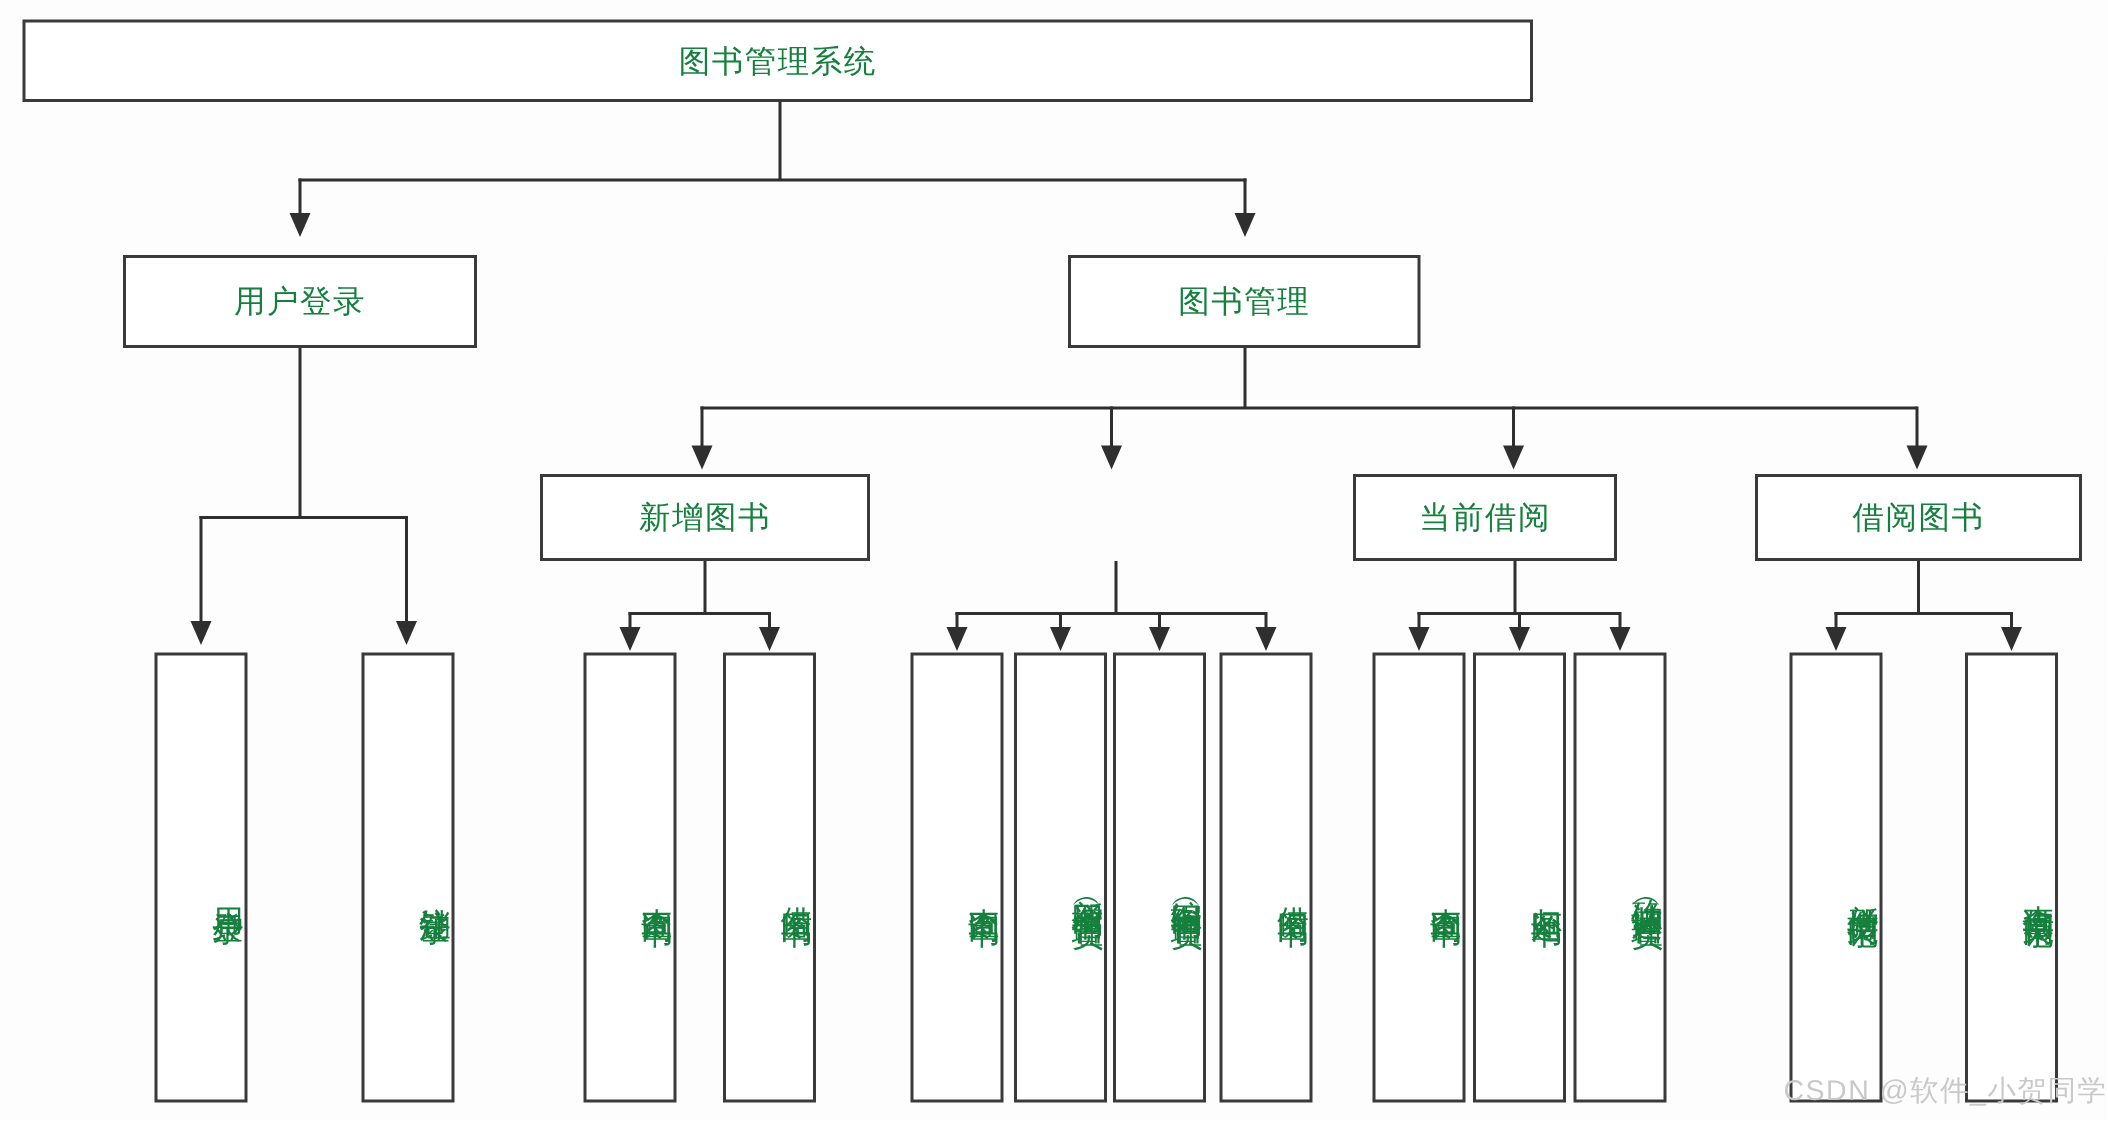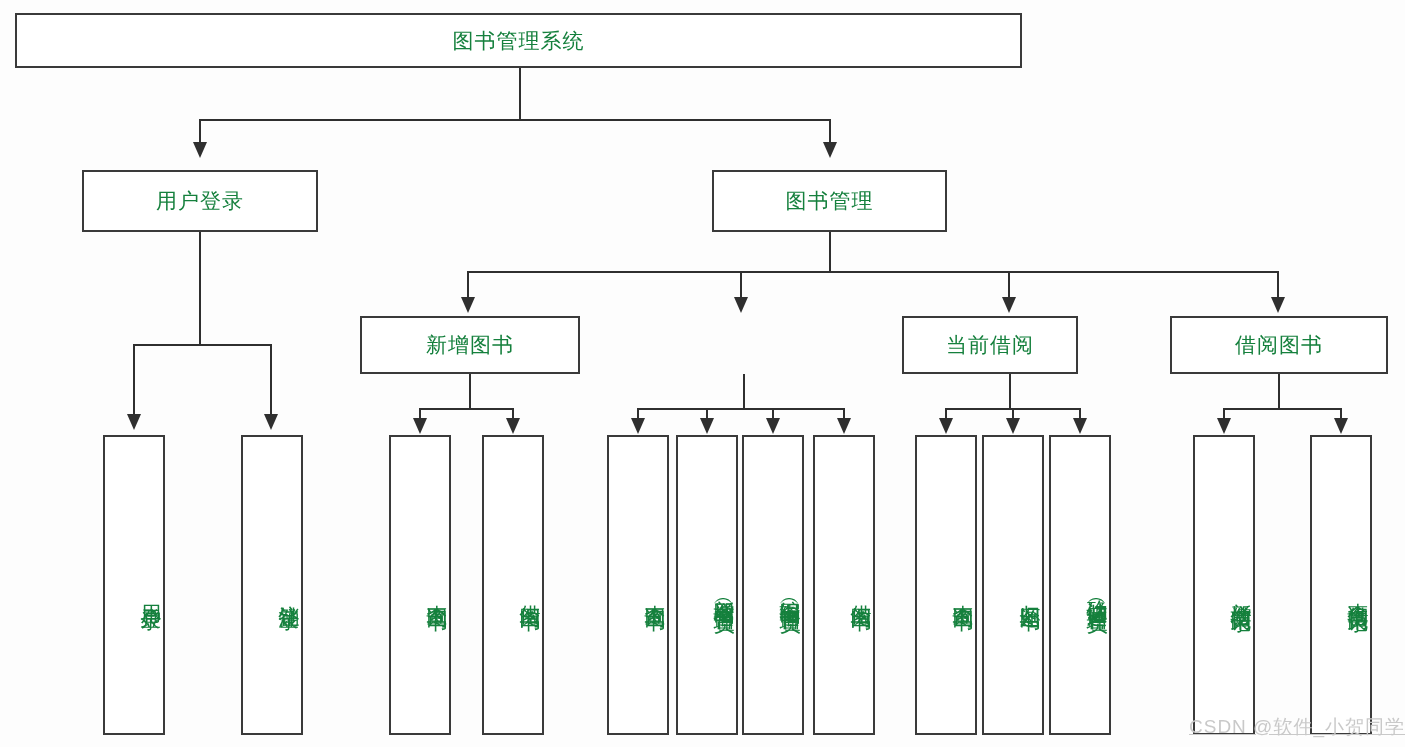--- a/index.html
+++ b/index.html
@@ -186,15 +186,15 @@
     <span>确认归还（管理员）</span>
   </div>
 
   <div class="box vert" style="left:1193px; top:435px; width:62px; height:300px;">
     <span>新增借阅记录</span>
   </div>
   <div class="box vert" style="left:1310px; top:435px; width:62px; height:300px;">
     <span>查询借阅记录</span>
   </div>
 
-  <div class="watermark" style="left:1189px; top:714px;text-decoration:underline;">CSDN @软件_小贺同学</div>
+  <div class="watermark" style="left:1189px; top:714px;">CSDN @软件_小贺同学</div>
 
 </div>
 
 </body></html>

